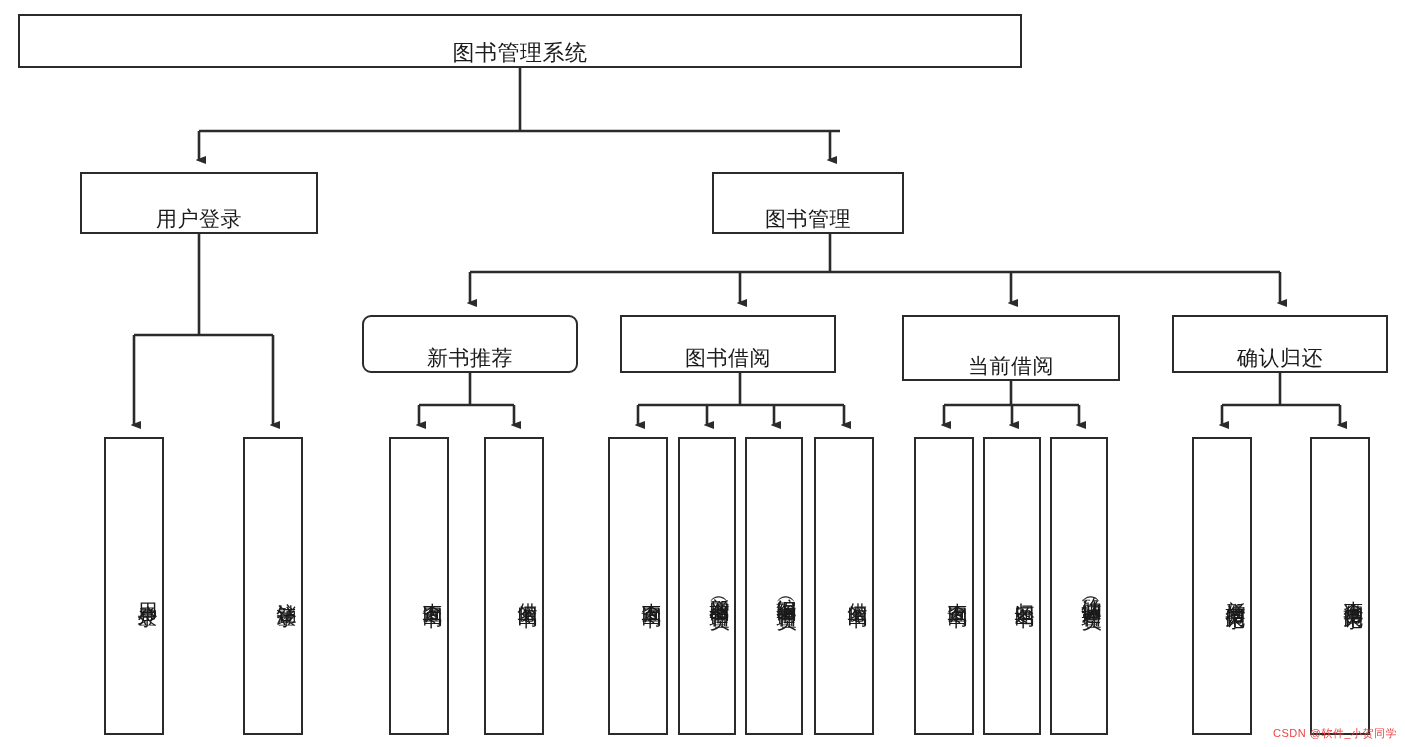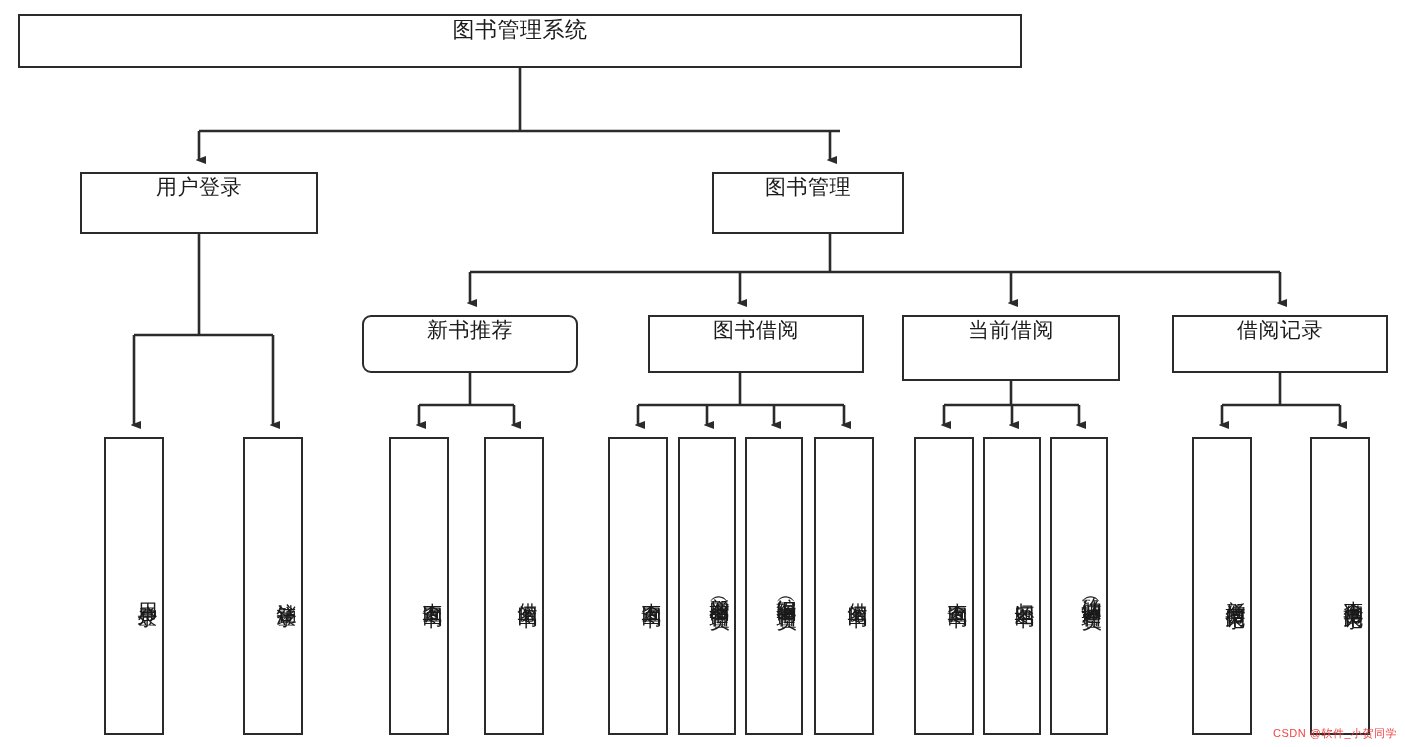--- a/index.html
+++ b/index.html
@@ -22,21 +22,21 @@
     width: 1405px;
     height: 747px;
     pointer-events: none;
   }
   .node {
     position: absolute;
     box-sizing: border-box;
     border: 2px solid #2b2b2b;
     background: #ffffff;
     display: flex;
-    align-items: flex-start;
+    align-items: flex-end;
     justify-content: center;
     color: #1a1a1a;
     text-align: center;
   }
   .node.h {
     font-size: 21px;
     line-height: 1.25;
     letter-spacing: 0.5px;
   }
   .node.v {
@@ -138,28 +138,28 @@
   <div class="node h" style="left:80px; top:172px; width:238px; height:62px;">
     <span>用户登录</span>
   </div>
   <div class="node h" style="left:712px; top:172px; width:192px; height:62px;font-family:Liberation Serif, serif;">
     <span>图书管理</span>
   </div>
 
   <div class="node h" style="left:362px; top:315px; width:216px; height:58px;border-radius:9px;">
     <span>新书推荐</span>
   </div>
-  <div class="node h" style="left:648px; top:315px; width:216px; height:58px;">
+  <div class="node h" style="left:620px; top:315px; width:216px; height:58px;">
     <span>图书借阅</span>
   </div>
   <div class="node h" style="left:902px; top:315px; width:218px; height:66px;">
     <span>当前借阅</span>
   </div>
   <div class="node h" style="left:1172px; top:315px; width:216px; height:58px;">
-    <span>借阅记录</span>
+    <span>确认归还</span>
   </div>
 
   <div class="node v" style="left:104px; top:437px; width:60px; height:298px;">
     <span class="vtxt">用户登录</span>
   </div>
   <div class="node v" style="left:243px; top:437px; width:60px; height:298px;">
     <span class="vtxt">注销登录</span>
   </div>
 
   <div class="node v" style="left:389px; top:437px; width:60px; height:298px;">

